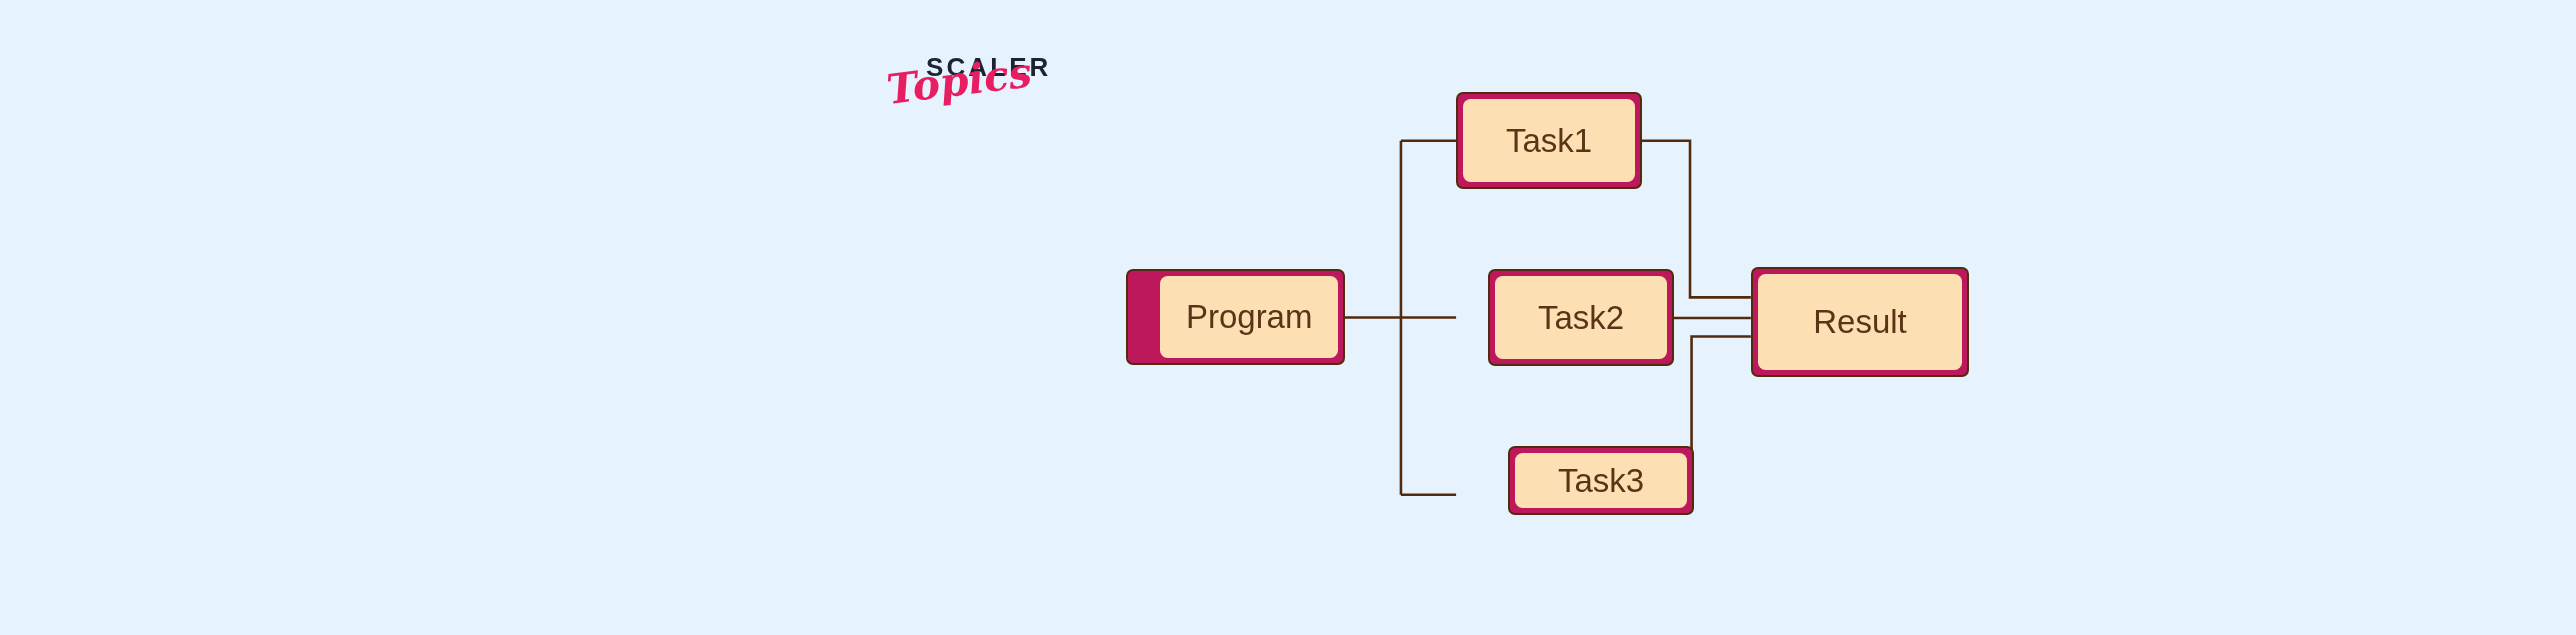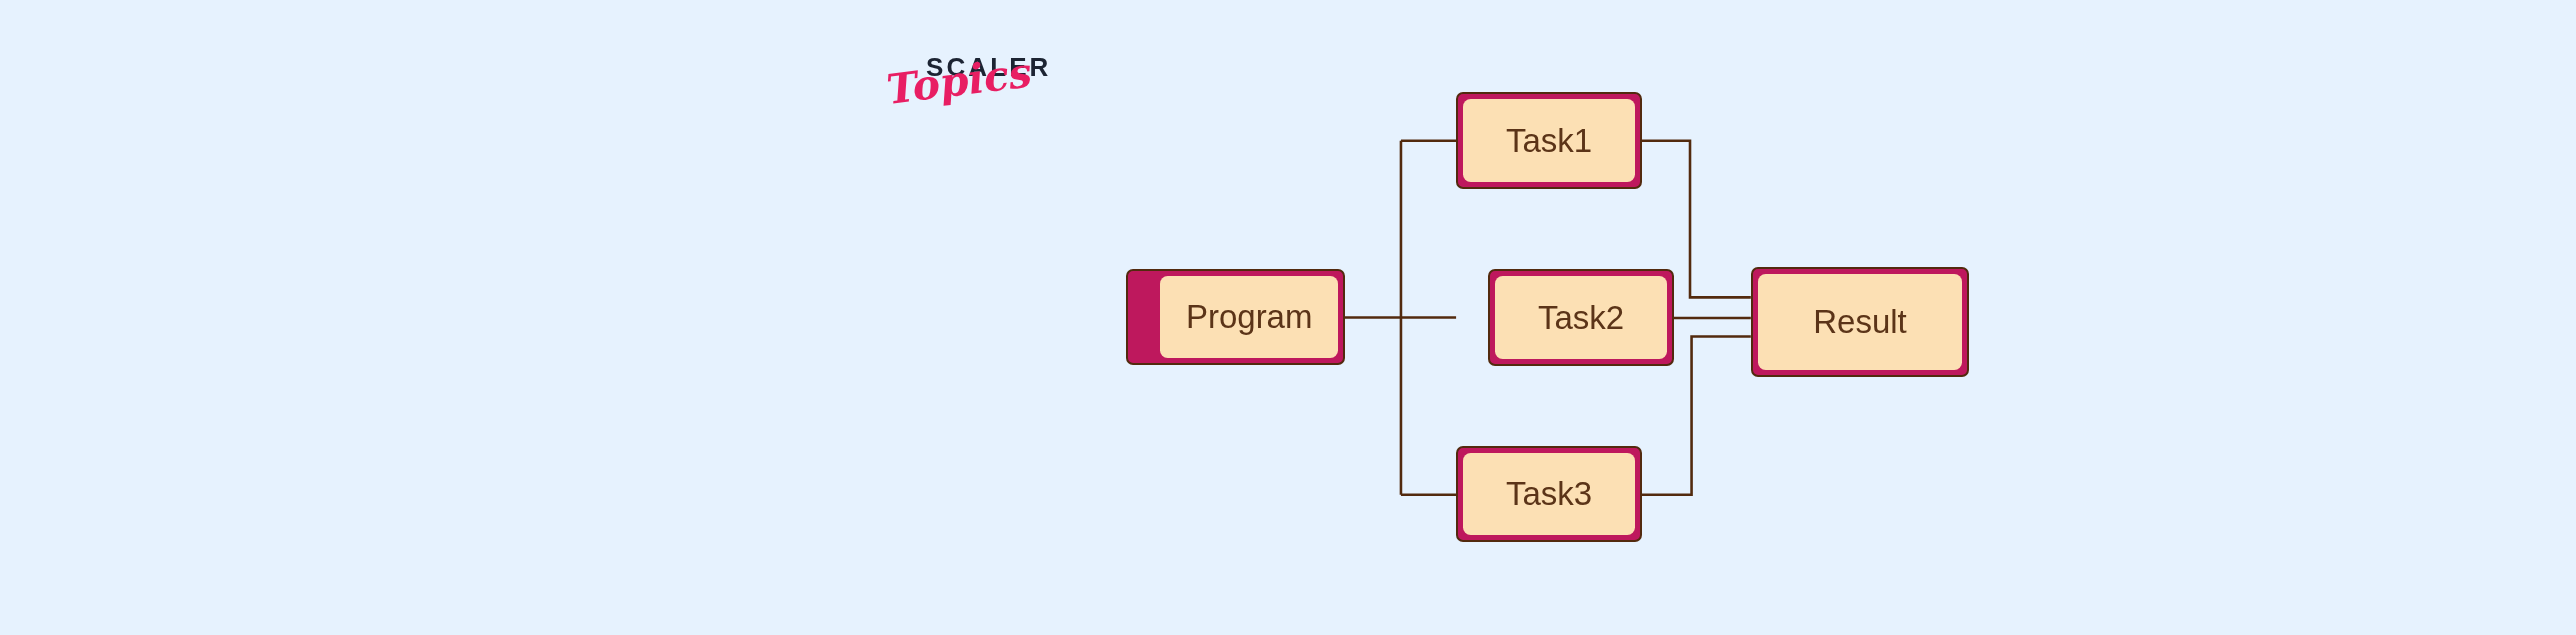--- a/index.html
+++ b/index.html
@@ -74,21 +74,21 @@
     justify-content: center;
   }
   .node-label {
     font-size: 33px;
     color: var(--text);
     font-family: "Liberation Sans", sans-serif;
   }
   .node-program { left: 1126px; top: 269px; width: 219px; height: 96px; padding-left: 32px; }
   .node-task1   { left: 1456px; top: 92px; width: 186px; height: 97px; }
   .node-task2   { left: 1456px; top: 269px; width: 186px; height: 97px; margin-left: 32px; }
-  .node-task3   { left: 1456px; top: 446px; width: 186px; height: 96px; }
+  .node-task3   { left: 1508px; top: 446px; width: 186px; height: 69px; }
   .node-result  { left: 1751px; top: 267px; width: 218px; height: 110px; }
 </style>
 </head>
 <body>
 
 <div class="canvas">
 
   <div class="logo-brand">SCALER</div>
   <div class="logo-script">Topics</div>
 

